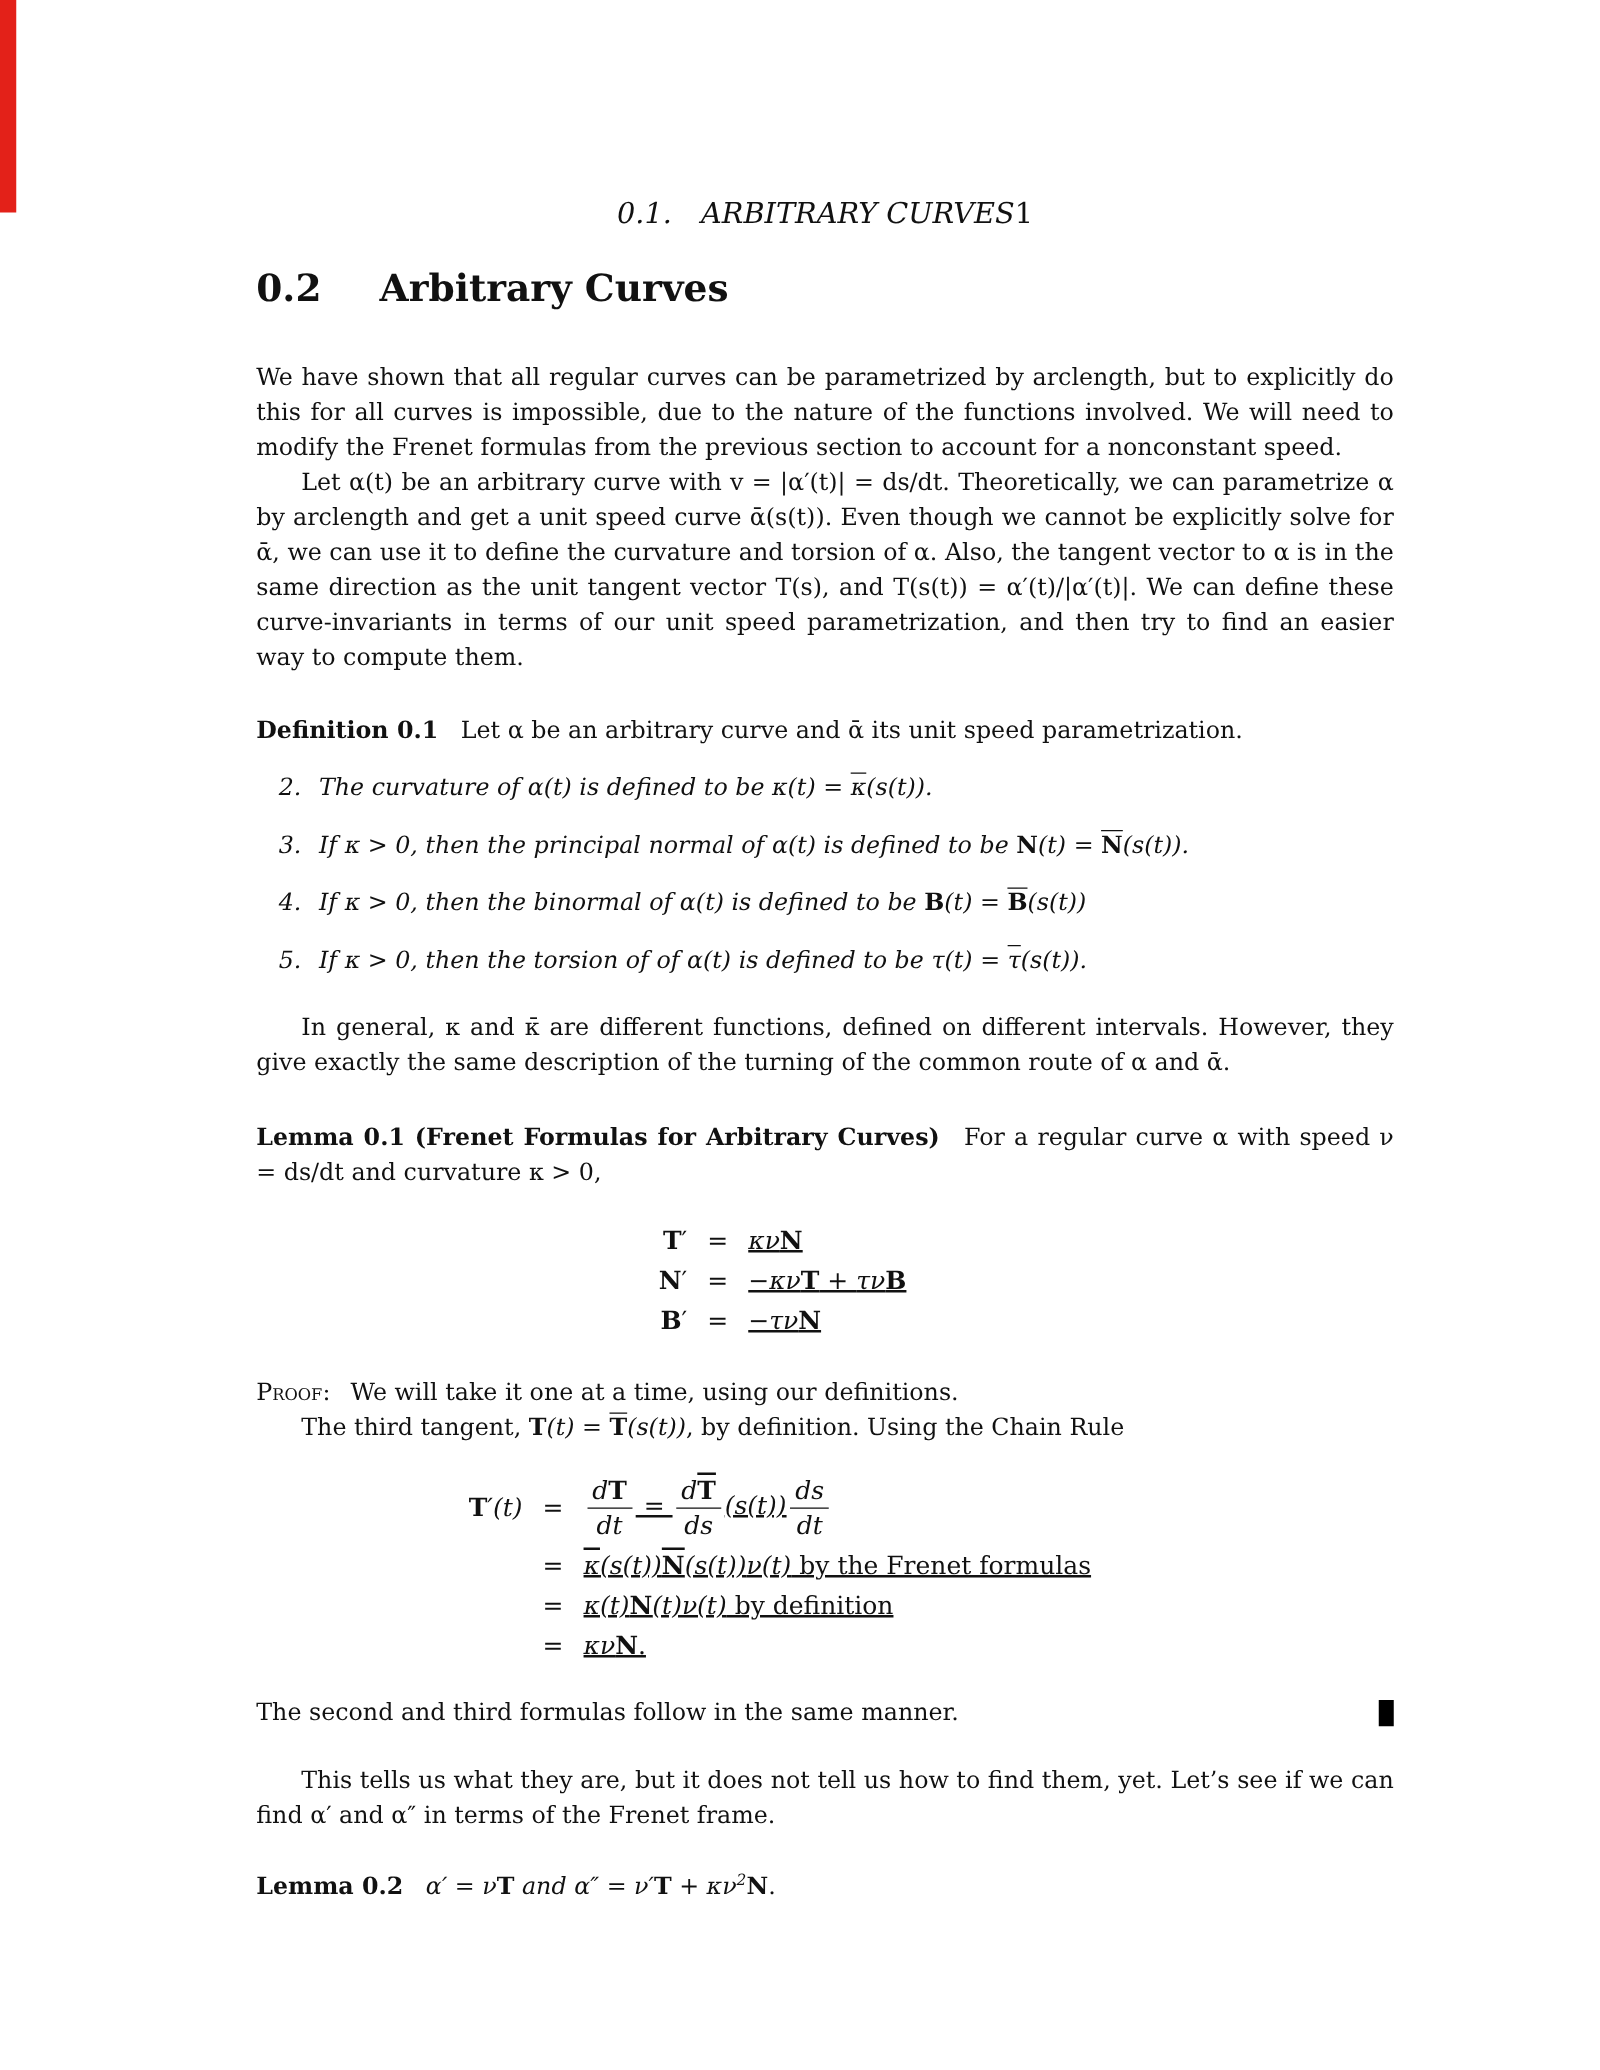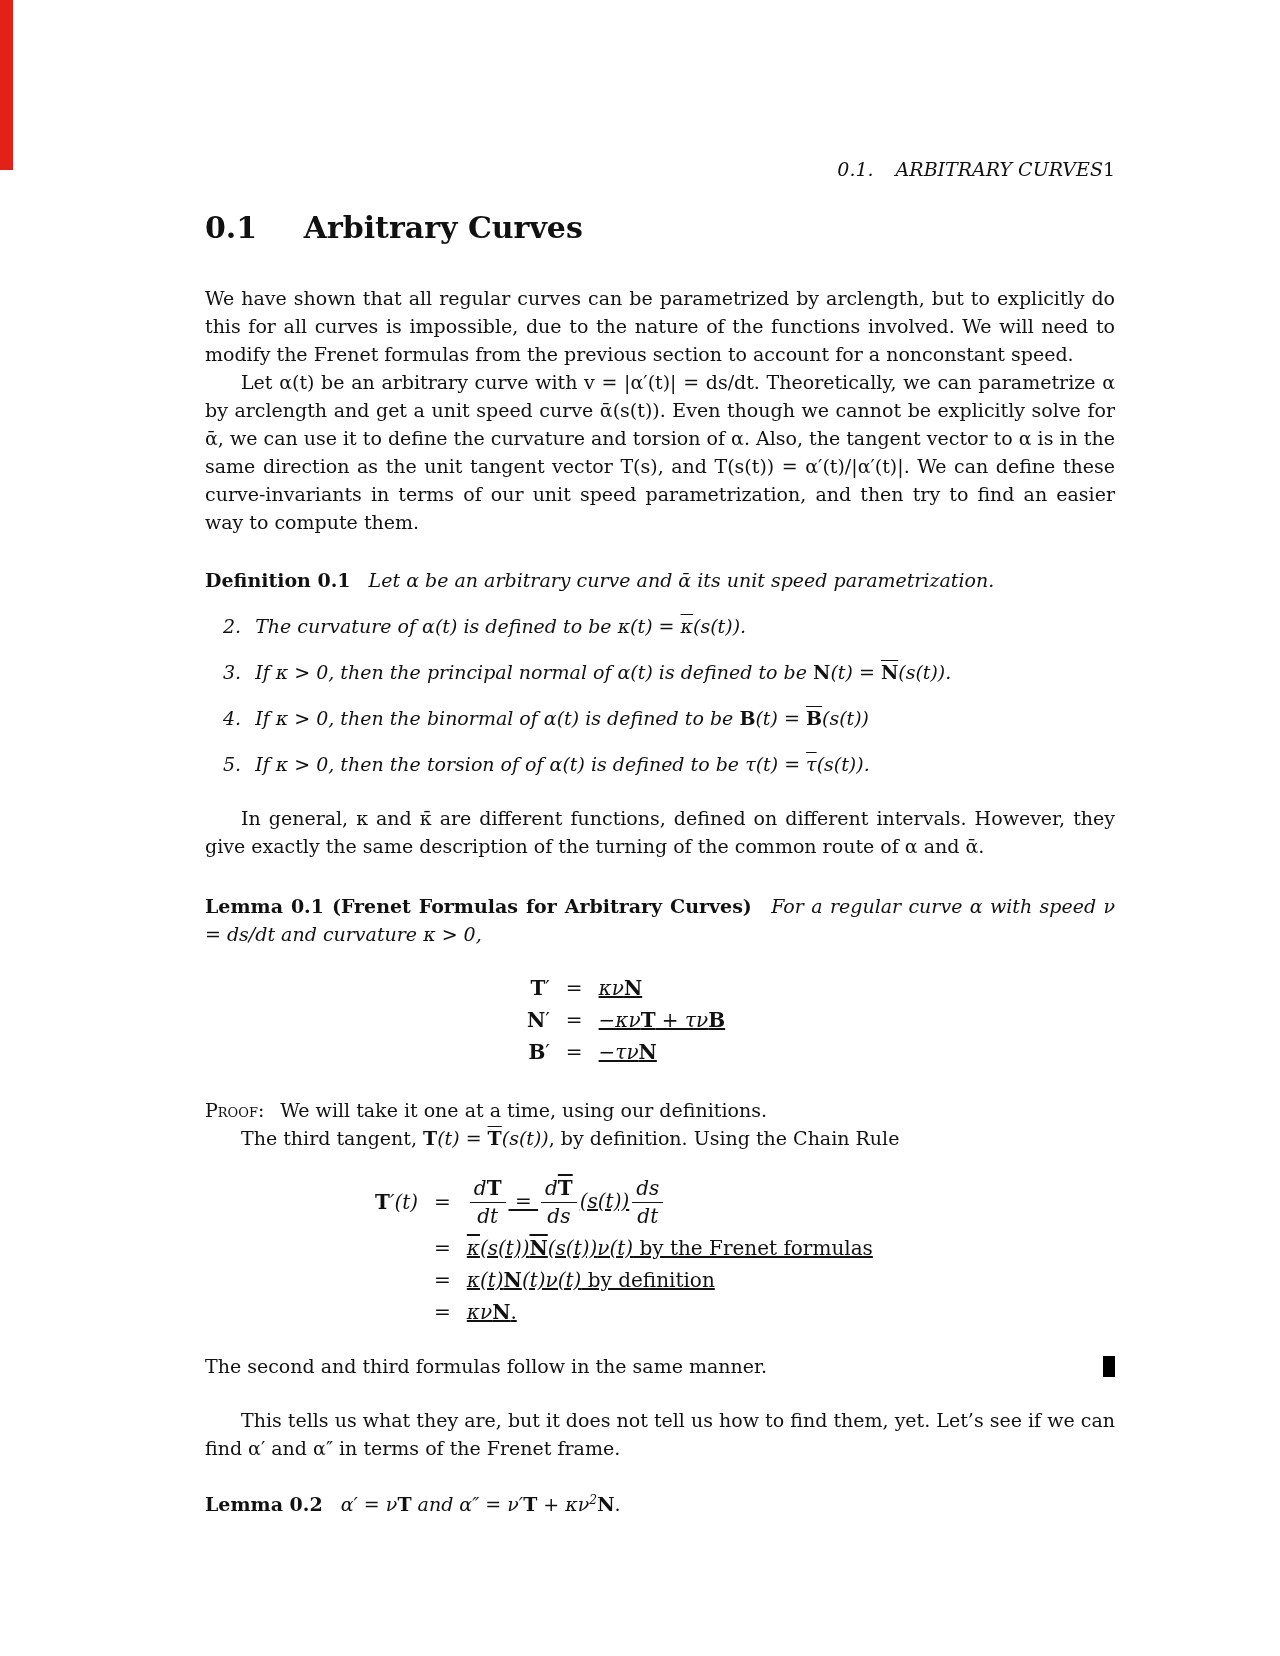--- a/index.html
+++ b/index.html
@@ -15,22 +15,22 @@
     position:absolute;left:0;top:0;
     width:13px;height:170px;
     background:#e32119;
   }
   .content{
     position:absolute;
     left:205px;top:158px;
     width:910px;
   }
   .running-header{
-    display:flex;justify-content:flex-end;align-items:baseline;
-    font-style:italic;font-size:19px;
+    display:flex;justify-content:center;align-items:baseline;
+    font-style:italic;font-size:23px;
   }
   .running-header .hdr-left span{margin-right:16px;}
   .running-header .hdr-left span:last-child{margin-right:0;}
   .page-num{font-style:normal;}
   h1.section-heading{
     font-size:30px;font-weight:bold;
     margin:30px 0 0 0;
   }
   h1.section-heading .sec-num{margin-right:36px;}
   p{
@@ -40,21 +40,21 @@
   }
   .mt-intro{margin-top:39px;}
   .indent{text-indent:36px;}
   .mt-def{margin-top:30px;}
   .mt-gen{margin-top:26px;}
   .mt-lem{margin-top:32px;}
   .mt-proof{margin-top:28px;}
   .mt-tells{margin-top:26px;}
   .mt-lem2{margin-top:24px;}
   .def-label,.lem-label{font-weight:bold;margin-right:12px;font-style:normal;}
-  .def-text,.lem-text{font-style:italic;}
+  .def-text,.lem-text{}
   .def-items{margin-top:6px;}
   .def-item{
     padding-left:18px;
     margin-top:18px;
     font-style:italic;
     font-size:19px;line-height:28px;
   }
   .item-num{margin-right:14px;}
   .sc{font-variant:small-caps;margin-right:10px;}
   
@@ -96,21 +96,21 @@
 
   <div class="running-header">
     <span class="hdr-left">
       <span>0.1.</span>
       <span>ARBITRARY CURVES</span>
     </span>
     <span class="page-num">1</span>
   </div>
 
   <h1 class="section-heading">
-    <span class="sec-num">0.1</span>
+    <span class="sec-num">0.2</span>
     <span>Arbitrary Curves</span>
   </h1>
 
   <p class="mt-intro">We have shown that all regular curves can be parametrized by arclength, but to explicitly do this for all curves is impossible, due to the nature of the functions involved.  We will need to modify the Frenet formulas from the previous section to account for a nonconstant speed.</p>
 
   <p class="indent">Let α(t) be an arbitrary curve with v = |α′(t)| = ds/dt. Theoretically, we can parametrize α by arclength and get a unit speed curve ᾱ(s(t)).  Even though we cannot be explicitly solve for ᾱ, we can use it to define the curvature and torsion of α.  Also, the tangent vector to α is in the same direction as the unit tangent vector T(s), and T(s(t)) = α′(t)/|α′(t)|. We can define these curve-invariants in terms of our unit speed parametrization, and then try to find an easier way to compute them.</p>
 
   <p class="mt-def">
     <span class="def-label">Definition 0.1</span>
     <span class="def-text">Let α be an arbitrary curve and ᾱ its unit speed parametrization.</span>

